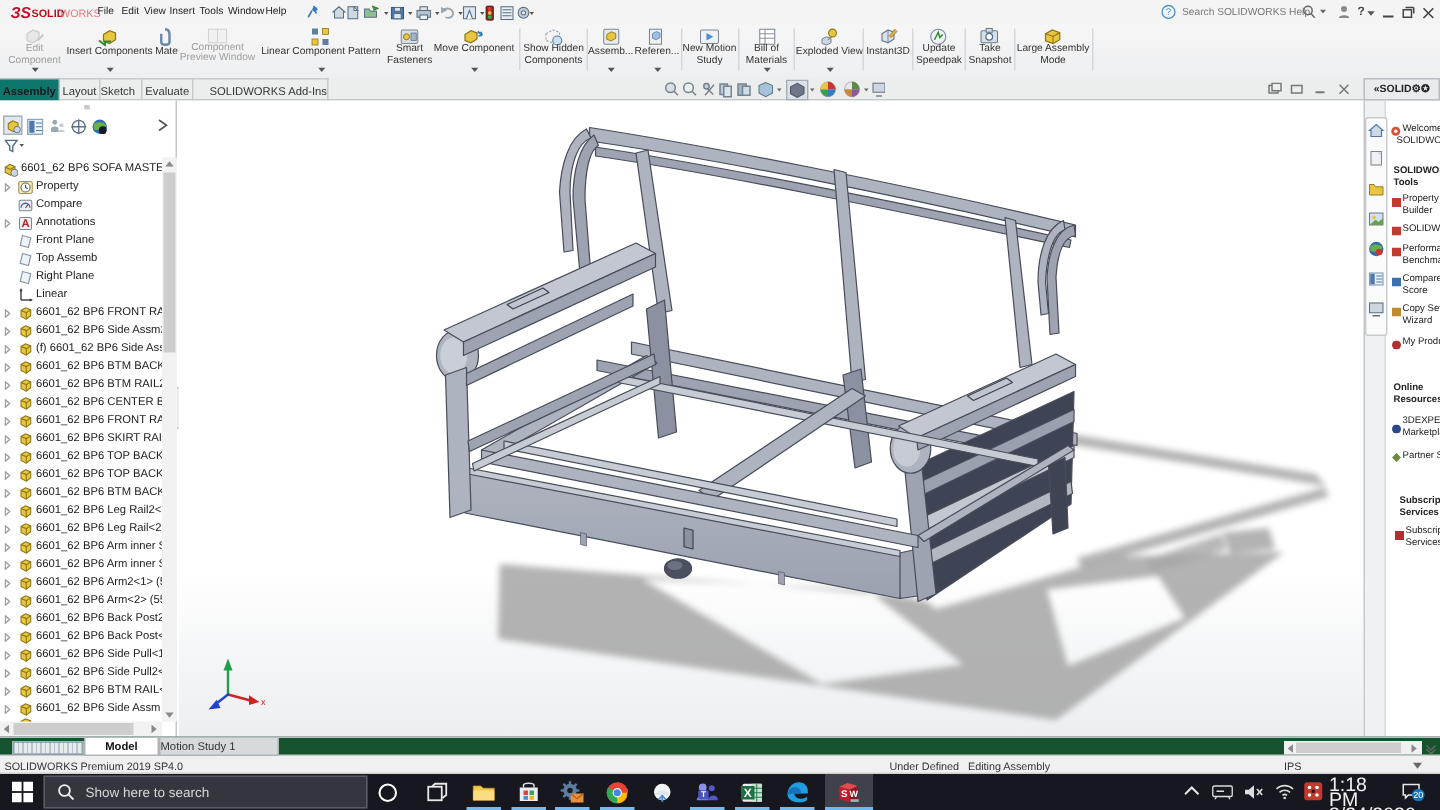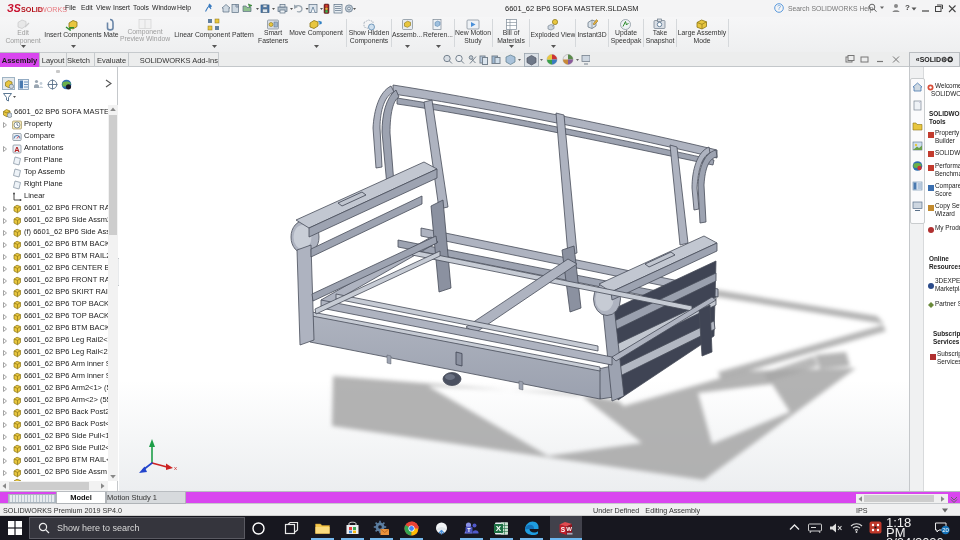--- a/index.html
+++ b/index.html
@@ -55,21 +55,20 @@
    </g>
    <g fill="#555">
         <polygon points="35,5 38,5 36.5,7"></polygon>
         <polygon points="51,5 54,5 52.5,7"></polygon>
         <polygon points="69,5 72,5 70.5,7"></polygon>
         <polygon points="84.5,5 87.5,5 86,7"></polygon>
         <polygon points="99,5 102,5 100.5,7"></polygon>
         <polygon points="132,5 135,5 133.5,7"></polygon>
       </g>
  </svg>
- <div class="abs" style="left:505px;top:3.5px;width:280px;text-align:left;font-size:7.5px;color:#222">6601_62 BP6 SOFA MASTER.SLDASM</div>
  <svg class="abs" style="left:774px;top:3px" width="10" height="10" viewBox="0 0 10 10">
       <circle cx="5" cy="5" r="4.3" fill="none" stroke="#4a90d9" stroke-width="0.9"></circle>
       <text x="5" y="7.3" font-size="6.5" fill="#4a90d9" text-anchor="middle" font-family="Liberation Sans">?</text>
     </svg>
  <div class="abs" style="left:788px;top:4.5px;font-size:6.8px;color:#777">Search SOLIDWORKS Help</div>
  <svg class="abs" style="left:868px;top:3px" width="18" height="10" viewBox="0 0 18 10">
       <circle cx="4" cy="4" r="2.8" fill="none" stroke="#666" stroke-width="1"></circle>
       <line x1="6" y1="6" x2="8.5" y2="8.8" stroke="#666" stroke-width="1"></line>
       <polygon points="12,3.5 16,3.5 14,6" fill="#666"></polygon>
     </svg>
@@ -225,21 +224,21 @@
 <div style="position:absolute;left:491.5px;top:2px;width:1px;height:28px;background:#d5d8db"></div>
 <div style="position:absolute;left:528.5px;top:2px;width:1px;height:28px;background:#d5d8db"></div>
 <div style="position:absolute;left:574.5px;top:2px;width:1px;height:28px;background:#d5d8db"></div>
 <div style="position:absolute;left:607.5px;top:2px;width:1px;height:28px;background:#d5d8db"></div>
 <div style="position:absolute;left:642.5px;top:2px;width:1px;height:28px;background:#d5d8db"></div>
 <div style="position:absolute;left:675.5px;top:2px;width:1px;height:28px;background:#d5d8db"></div>
 <div style="position:absolute;left:728px;top:2px;width:1px;height:28px;background:#d5d8db"></div>
 </div>
 
 <div class="abs" style="left:0;top:52px;width:960px;height:15px;background:#eceded;border-bottom:1px solid #c3c7ca">
- <div class="abs" style="left:0;top:0;width:40px;height:15px;background:#d946ef;border:1px solid #b9bdc1;border-bottom:none;border-left:none;font-size:7.5px;font-weight:bold;color:#1a1a1a;text-align:center;line-height:15px">Assembly</div>
+ <div class="abs" style="left:0;top:0;width:40px;height:15px;background:#0f766e;border:1px solid #b9bdc1;border-bottom:none;border-left:none;font-size:7.5px;font-weight:bold;color:#1a1a1a;text-align:center;line-height:15px">Assembly</div>
  <div class="abs" style="left:40px;top:0;width:27px;height:15px;border:1px solid #c6cacd;border-bottom:none;border-left:none;font-size:7.5px;color:#333;text-align:center;line-height:15px">Layout</div>
  <div class="abs" style="left:67px;top:0;width:28px;height:15px;border:1px solid #c6cacd;border-bottom:none;border-left:none;font-size:7.5px;color:#333;line-height:15px">Sketch</div>
  <div class="abs" style="left:95px;top:0;width:34px;height:15px;border:1px solid #c6cacd;border-bottom:none;border-left:none;font-size:7.5px;color:#333;text-align:center;line-height:15px">Evaluate</div>
  <div class="abs" style="left:129px;top:0;width:90px;height:15px;border:1px solid #c6cacd;border-bottom:none;border-left:none;font-size:7.5px;color:#333;text-align:right;line-height:15px">SOLIDWORKS Add-Ins</div>
  <svg class="abs" style="left:845px;top:3px" width="58" height="9" viewBox="0 0 58 9" stroke="#777" fill="none" stroke-width="1">
    <rect x="1" y="2" width="6" height="5"></rect>
       <rect x="3" y="0.5" width="6" height="5" fill="#eceded"></rect>
    <rect x="16" y="2" width="7" height="5"></rect>
    <line x1="32" y1="6.5" x2="38" y2="6.5" stroke-width="1.2"></line>
    <path d="M48,1.5 L54,7.5 M54,1.5 L48,7.5"></path>
@@ -791,21 +790,21 @@
     <polygon points="0,3 3,0 6,3 3,6" fill="#6a8a3a"></polygon>
   </svg>
 <div class="abs" style="left:935px;top:300px;font-size:6.4px;color:#222;white-space:nowrap">Partner Solut</div>
 <div class="abs" style="left:933px;top:330px;font-size:6.4px;font-weight:bold;color:#222;white-space:nowrap">Subscription</div>
 <div class="abs" style="left:933px;top:338px;font-size:6.4px;font-weight:bold;color:#222;white-space:nowrap">Services</div>
 <svg class="abs" style="left:930px;top:354px" width="6" height="6" viewBox="0 0 6 6">
     <rect width="6" height="6" fill="#b03030"></rect>
   </svg>
 <div class="abs" style="left:937px;top:350px;font-size:6.4px;color:#222;white-space:nowrap">Subscription</div>
 <div class="abs" style="left:937px;top:358px;font-size:6.4px;color:#222;white-space:nowrap">Services</div>
-<div class="abs" style="left:0;top:491px;width:960px;height:13px;background:#d946ef;border-top:1px solid #b9bdc1;border-bottom:1px solid #c6c9cc">
+<div class="abs" style="left:0;top:491px;width:960px;height:13px;background:#14532d;border-top:1px solid #b9bdc1;border-bottom:1px solid #c6c9cc">
  <div class="abs" style="left:8px;top:2px;width:48px;height:9px;background:repeating-linear-gradient(90deg,#b9c4cf 0,#b9c4cf 1px,#e7ebee 1px,#e7ebee 3px);border:1px solid #aab4bd"></div>
  <div class="abs" style="left:56px;top:0;width:50px;height:12px;background:#fff;border:1px solid #b0b4b8;border-top:none;font-size:7.5px;font-weight:bold;color:#111;text-align:center;line-height:12px">Model</div>
  <div class="abs" style="left:106px;top:0;width:80px;height:12px;background:#d7dadd;border:1px solid #b0b4b8;border-top:none;font-size:7.5px;color:#333;text-align:left;line-height:12px">Motion Study 1</div>
  <div class="abs" style="left:856px;top:2px;width:92px;height:9px;background:#f0f0f0">
   <svg class="abs" style="left:2px;top:2px" width="5" height="6" viewBox="0 0 5 6">
         <polygon points="0.5,3 4,0.2 4,5.8" fill="#888"></polygon>
       </svg>
   <div class="abs" style="left:8px;top:1px;width:70px;height:7px;background:#cdcdcd"></div>
   <svg class="abs" style="left:84px;top:2px" width="5" height="6" viewBox="0 0 5 6">
         <polygon points="4.5,3 1,0.2 1,5.8" fill="#888"></polygon>

